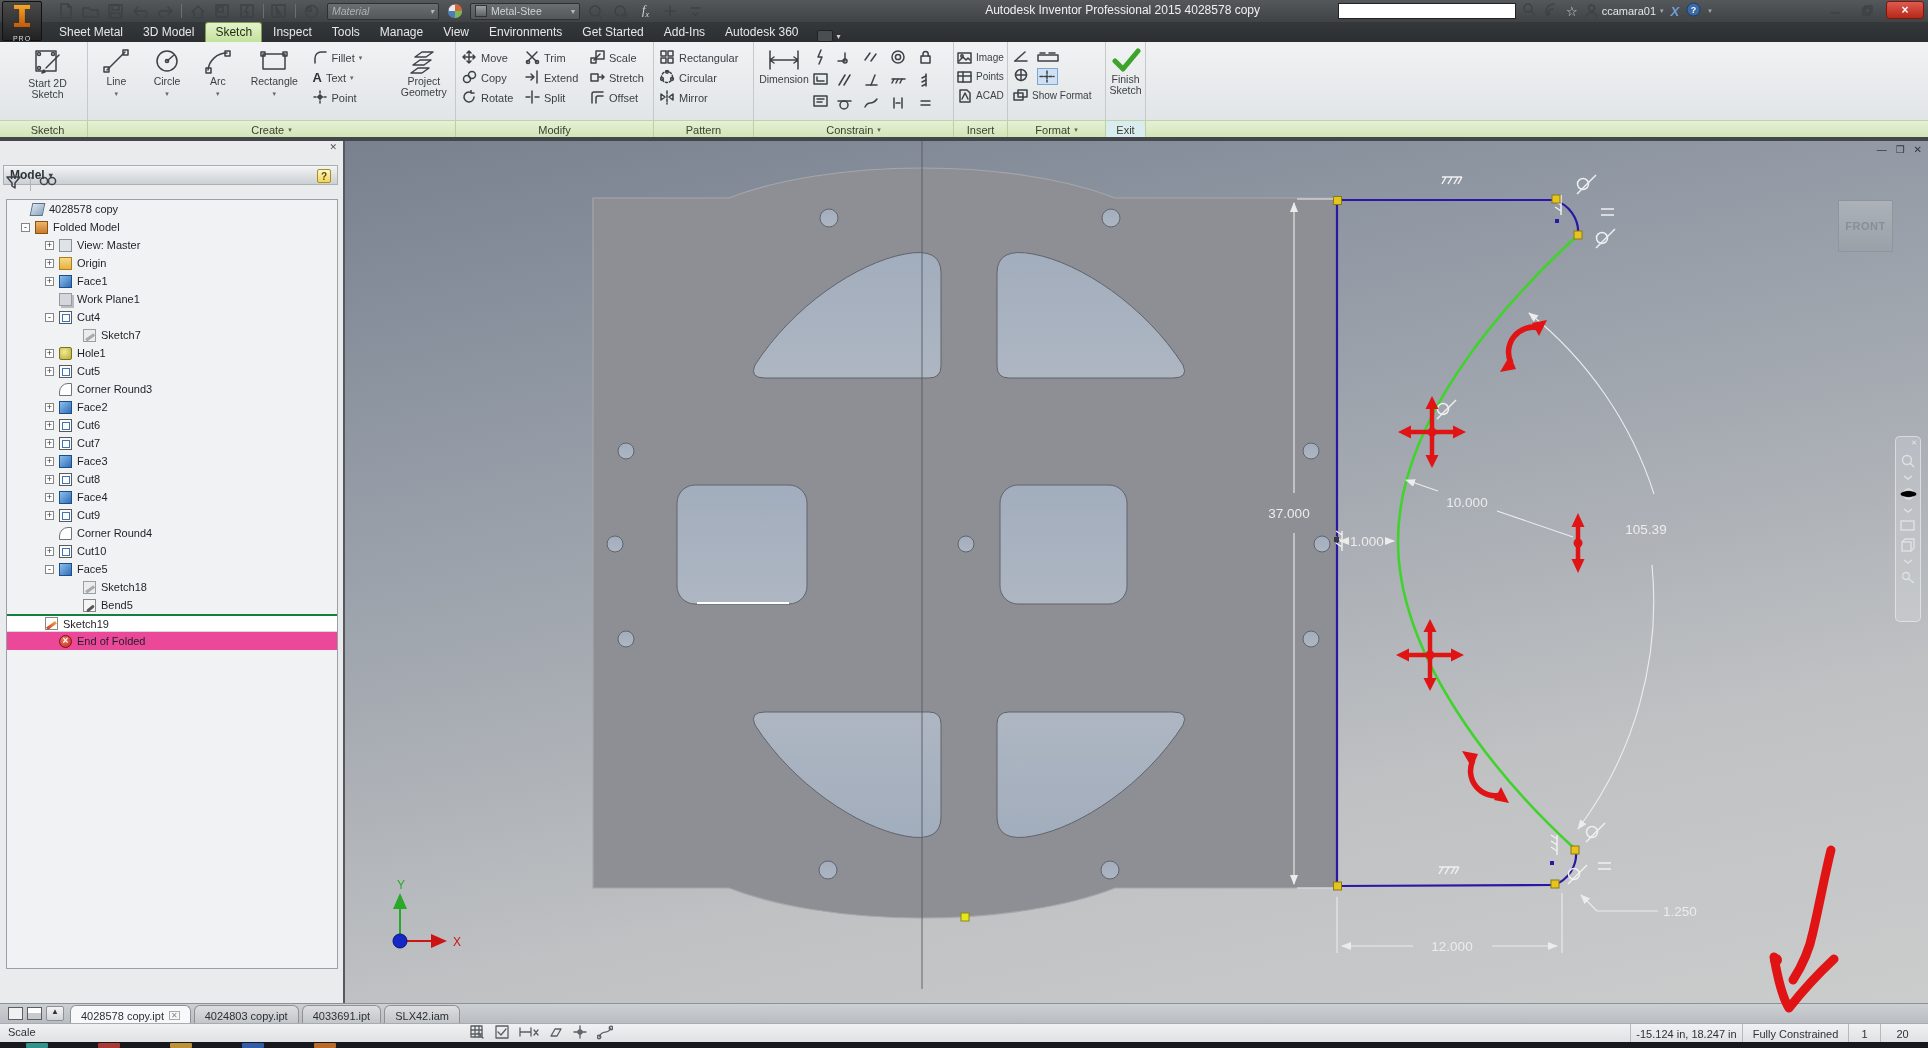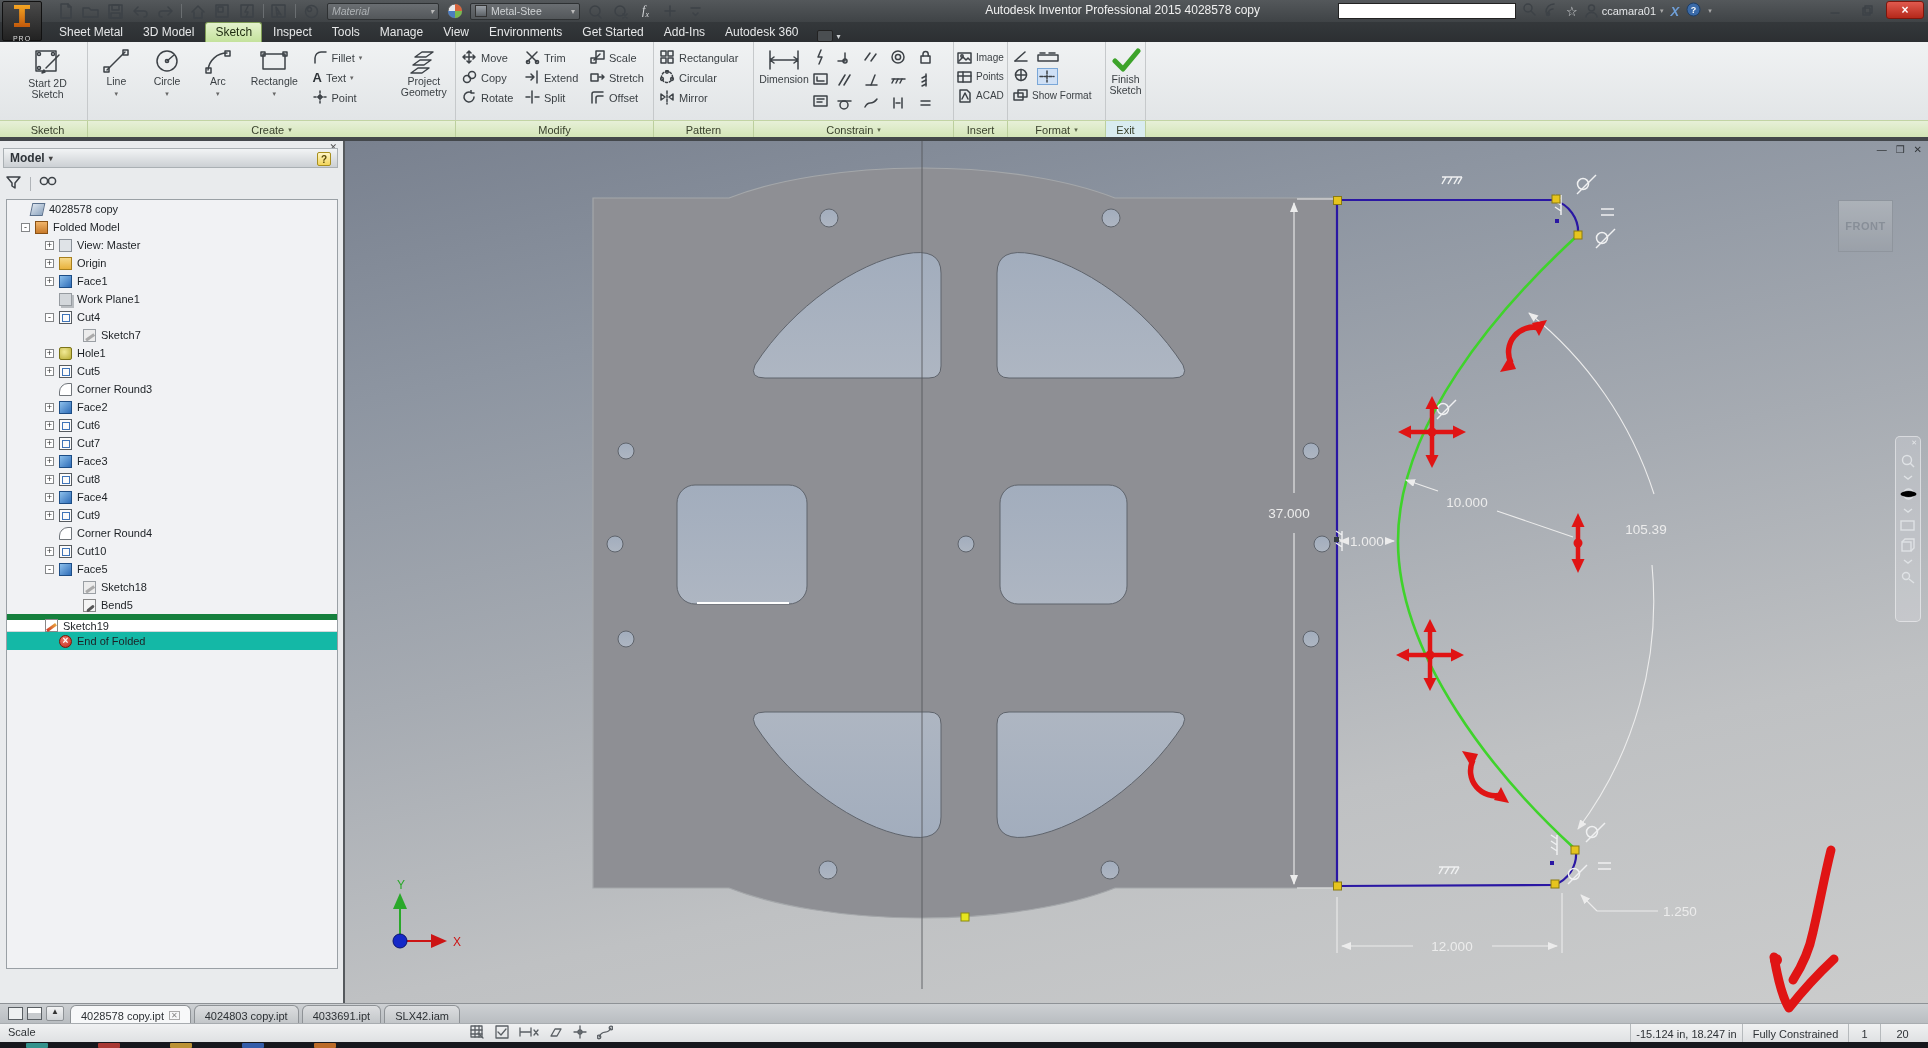--- a/index.html
+++ b/index.html
@@ -40,27 +40,27 @@
   .smrow .car{font-size:7px;color:#666}
   .mi{flex:none}
   .mi line,.mi path,.mi circle,.mi rect,.mi polyline{stroke:#3d4247;fill:none;stroke-width:1.5;stroke-linecap:round;stroke-linejoin:round}
   #panellabels{left:0;top:120px;width:1928px;height:17px;background:linear-gradient(#e7f0d8,#d3e5b7);border-top:1px solid #c2d4a4;z-index:15}
   .plabel{position:absolute;top:0;height:17px;font-size:11px;color:#39412c;display:flex;align-items:center;justify-content:center;gap:4px;border-right:1px solid #bccf9e}
   .plabel .car{font-size:7px;color:#5a6648}
   #maindiv{left:0;top:137px;width:1928px;height:4px;background:#43474b;z-index:15}
   
   #leftpanel{left:0;top:141px;width:345px;height:862px;background:#e9ebed;border-right:2px solid #55595d;z-index:10}
   #panelclose{right:6px;top:1px;font-size:9px;color:#555}
-  #modelhdr{left:3px;top:7px;right:5px;height:20px;background:linear-gradient(#f2f4f5,#ccd0d4);border:1px solid #aab0b4;display:flex;align-items:center;padding:0 6px;font-size:12px;font-weight:bold;color:#2e3338}
+  #modelhdr{left:3px;top:24px;right:5px;height:20px;background:linear-gradient(#f2f4f5,#ccd0d4);border:1px solid #aab0b4;display:flex;align-items:center;padding:0 6px;font-size:12px;font-weight:bold;color:#2e3338}
   #modelhdr .car{font-size:8px;margin-left:4px;color:#444}
   #helpbtn{position:absolute;right:6px;top:3px;width:14px;height:14px;background:linear-gradient(#fff6c8,#f2d55a);border:1px solid #a88f1e;border-radius:2px;font-size:10px;font-weight:bold;color:#5a4a08;text-align:center;line-height:13px}
   #treetools{left:6px;top:33px;height:20px;display:flex;align-items:center;gap:8px}
   #treebox{left:6px;top:58px;width:332px;height:770px;background:#f1f2f4;border:1px solid #9aa0a5}
   .trow{height:18px;display:flex;align-items:center;font-size:11px;color:#1d2125;position:relative;white-space:nowrap}
-  .trow.sel{background:#fff;border-top:6px solid #15803d;border-bottom:1px solid #d4d8db}
+  .trow.sel{background:#fff;border-top:2px solid #15803d;border-bottom:1px solid #d4d8db}
   .exp{width:9px;height:9px;border:1px solid #848688;background:#fff;font-size:9px;line-height:7px;text-align:center;color:#333;flex:none;margin-right:5px}
   .exp.plus::before{content:"+"} .exp.minus::before{content:"-"}
   .ticon{width:13px;height:13px;flex:none;margin-right:5px;border:1px solid #777;position:relative}
   .i-part{background:linear-gradient(135deg,#dbe4ee,#8fa6c0);border-color:#5a708c;transform:skewX(-12deg)}
   .i-fold{background:linear-gradient(#f0b46a,#c97b2a);border-color:#8a5114}
   .i-view{background:#dfe3e7;border-color:#8a9097}
   .i-folder{background:linear-gradient(#f6d98a,#e8b23c);border-color:#a8801e}
   .i-face{background:linear-gradient(135deg,#8cc0ec,#2f6db8);border-color:#1d4d85}
   .i-plane{background:#d3d7db;border-color:#969ba0;box-shadow:2px 2px 0 #b8bcc0}
   .i-cut{background:#fbfbfb;border-color:#565b60}
@@ -759,21 +759,21 @@
         <span>Sketch18</span>
       </div>
     <div class="trow d2">
         <span class="ticon i-bend"></span>
         <span>Bend5</span>
       </div>
     <div class="trow sel" style="padding-left:38px">
         <span class="ticon i-sketcha"></span>
         <span>Sketch19</span>
       </div>
-    <div class="trow d1" style="padding-left:52px;background:#14b8a6">
+    <div class="trow d1" style="padding-left:52px;background:#ec4899">
         <span class="ticon i-end"></span>
         <span>End of Folded</span>
       </div>
   </div>
 </div>
 
 <div class="abs" id="canvas">
   <div class="abs" id="canvaswin">
     <span>—</span>
     <span>❒</span>

